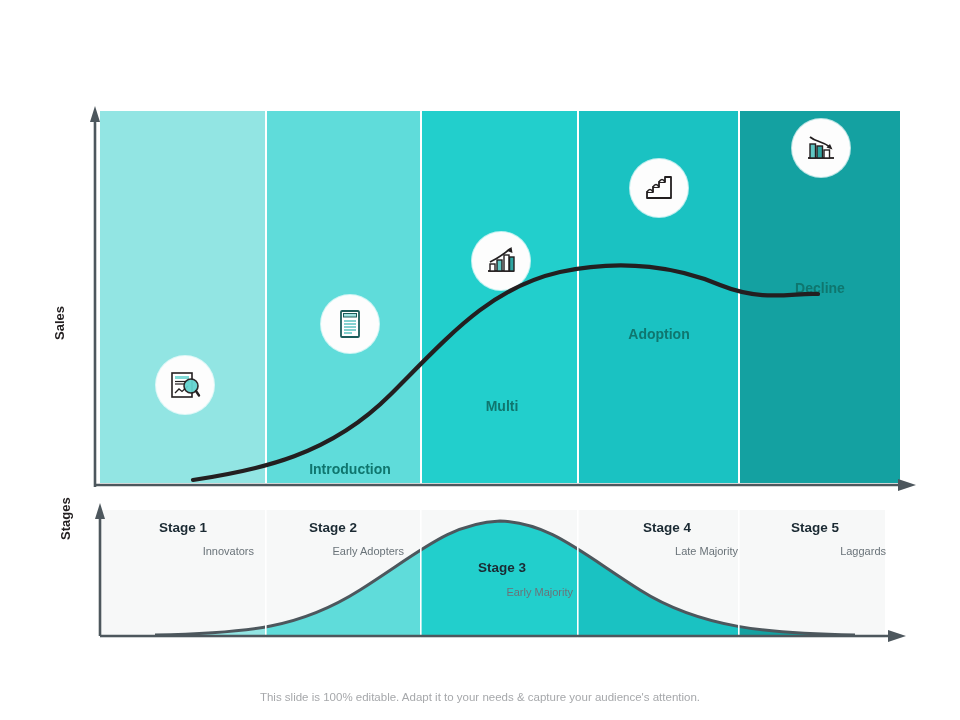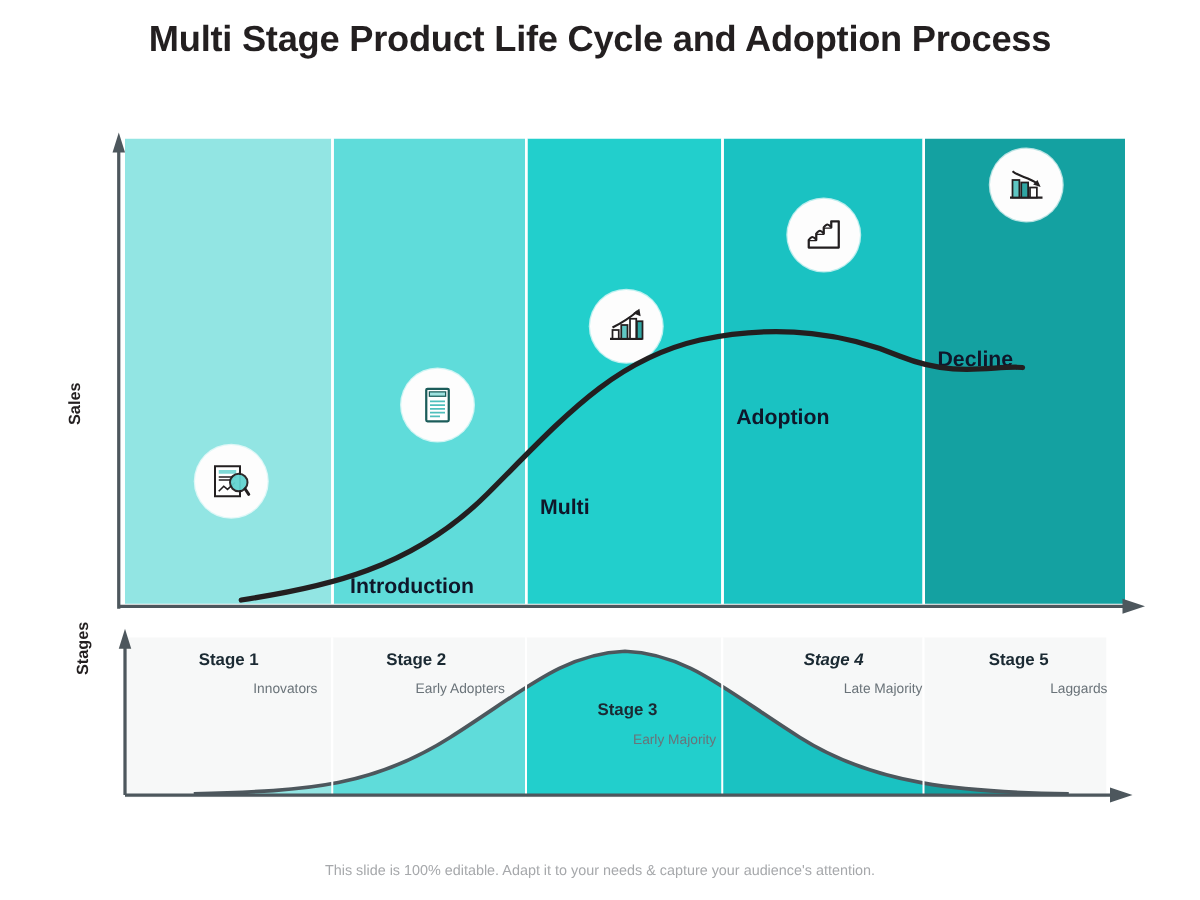--- a/index.html
+++ b/index.html
@@ -75,23 +75,24 @@
     border-radius: 50%;
     background: #fdfdfd;
     box-shadow: 0 0 0 1px rgba(255,255,255,0.7);
     display: flex;
     align-items: center;
     justify-content: center;
   }
   .stage-icon svg { display: block; }
   .phase-label {
     position: absolute;
-    font-size: 17px;
-    font-weight: bold;
-    color: #0f172a;
+    font-size: 14px;
+    font-weight: bold;
+    color: #0f766e;
+    text-align: center;
     white-space: nowrap;
     line-height: 16px;
   }
   .phase-label.two-line { white-space: normal; width: 140px; }
 
   
   .stages-panel {
     position: absolute;
     left: 0;
     top: 500px;
@@ -161,21 +162,20 @@
     width: 960px;
     height: 720px;
     pointer-events: none;
   }
 </style>
 </head>
 <body>
 
 <div id="slide">
 
-  <div class="slide-title">Multi Stage Product Life Cycle and Adoption Process</div>
 
   <div class="sales-panel">
 
     <div class="axis-label-sales">Sales</div>
 
     <div class="band" style="left:100px;width:165px;background:#92e5e3;"></div>
     <div class="band" style="left:267px;width:153px;background:#5fdcda;"></div>
     <div class="band" style="left:422px;width:155px;background:#22cfcc;"></div>
     <div class="band" style="left:579px;width:159px;background:#1ac2c2;"></div>
     <div class="band" style="left:740px;width:160px;background:#14a1a1;"></div>
@@ -312,21 +312,21 @@
 
   <div class="stage-title" style="left:112px;top:520px;width:142px;">Stage 1</div>
   <div class="stage-sub" style="left:112px;top:545px;width:142px;">Innovators</div>
 
   <div class="stage-title" style="left:262px;top:520px;width:142px;">Stage 2</div>
   <div class="stage-sub" style="left:262px;top:545px;width:142px;">Early Adopters</div>
 
   <div class="stage-title" style="left:431px;top:560px;width:142px;">Stage 3</div>
   <div class="stage-sub" style="left:431px;top:586px;width:142px;">Early Majority</div>
 
-  <div class="stage-title" style="left:596px;top:520px;width:142px;font-style:italic;">Stage 4</div>
+  <div class="stage-title" style="left:596px;top:520px;width:142px;">Stage 4</div>
   <div class="stage-sub" style="left:596px;top:545px;width:142px;">Late Majority</div>
 
   <div class="stage-title" style="left:744px;top:520px;width:142px;">Stage 5</div>
   <div class="stage-sub" style="left:744px;top:545px;width:142px;">Laggards</div>
 
 
   <div class="footer-note">This slide is 100% editable. Adapt it to your needs &amp; capture your audience's attention.</div>
 
 </div>
 

